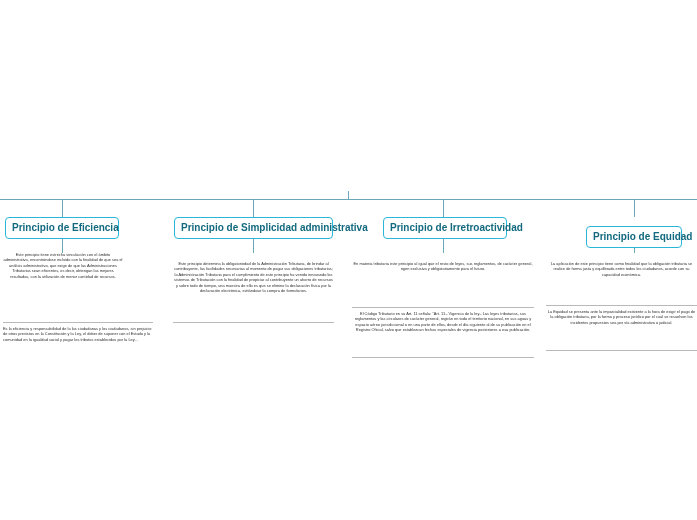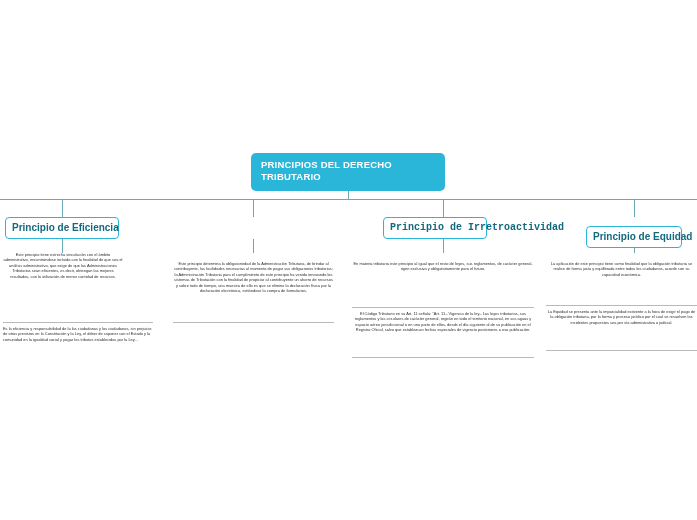--- a/index.html
+++ b/index.html
@@ -103,36 +103,36 @@
   <div class="line v" style="left:62px;  top:199px; height:18px;"></div>
   <div class="line v" style="left:253px; top:199px; height:18px;"></div>
   <div class="line v" style="left:443px; top:199px; height:18px;"></div>
   <div class="line v" style="left:634px; top:199px; height:18px;"></div>
 
   <div class="line v" style="left:62px;  top:239px; height:14px;"></div>
   <div class="line v" style="left:253px; top:239px; height:14px;"></div>
   <div class="line v" style="left:443px; top:239px; height:14px;"></div>
   <div class="line v" style="left:634px; top:239px; height:14px;"></div>
 
-  <div class="root-node">PRINCIPIOS DEL DERECHO TRIBUTARIO</div>
 
   <div class="branch" style="left:5px; top:217px; width:114px;">Principio de Eficiencia</div>
 
   <div class="subtext" style="left:3px; top:252px; width:120px;">Este principio tiene estrecha vinculación con el ámbito administrativo, encontrándose incluido con la finalidad de que sea el análisis administrativo, que exige de que las Administraciones Tributarias sean eficientes, es decir, obtengan las mejores resultados, con la utilización de menor cantidad de recursos.</div>
 
   <div class="divider" style="left:3px; top:322px; width:150px;"></div>
 
   <div class="subtext left" style="left:3px; top:326px; width:152px;">Es la eficiencia y responsabilidad de la las ciudadanas y los ciudadanos, sin perjuicio de otros previstos en la Constitución y la Ley, el deber de suponer con el Estado y la comunidad en la igualdad social y pagar los tributos establecidos por la Ley...</div>
 
+  <div class="branch" style="left:174px; top:217px; width:159px;">Principio de Simplicidad administrativa</div>
 
   <div class="subtext" style="left:173px; top:261px; width:161px;">Este principio determina la obligatoriedad de la Administración Tributaria, de brindar al contribuyente, las facilidades necesarias al momento de pagar sus obligaciones tributarias; la Administración Tributaria para el cumplimiento de este principio ha venido innovando los sistemas de Tributación con la finalidad de propiciar al contribuyente un ahorro de recursos y sobre todo de tiempo, una muestra de ello es que se elimine la declaración física por la declaración electrónica, evitándose la compra de formularios.</div>
 
   <div class="divider" style="left:173px; top:322px; width:161px;"></div>
 
-  <div class="branch" style="left:383px; top:217px; width:104px;font-family:Liberation Mono, monospace;">Principio de Irretroactividad</div>
+  <div class="branch" style="left:383px; top:217px; width:124px;">Principio de Irretroactividad</div>
 
   <div class="subtext" style="left:352px; top:261px; width:182px;">En materia tributaria este principio al igual que el resto de leyes, sus reglamentos, de carácter general, rigen exclusiva y obligatoriamente para el futuro.</div>
 
   <div class="divider" style="left:352px; top:307px; width:182px;"></div>
 
   <div class="subtext" style="left:352px; top:311px; width:182px;">El Código Tributario en su Art. 11 señala: "Art. 11.- Vigencia de la ley.- Las leyes tributarias, sus reglamentos y las circulares de carácter general, regirán en todo el territorio nacional, en sus aguas y espacio aéreo jurisdiccional o en una parte de ellos, desde el día siguiente al de su publicación en el Registro Oficial, salvo que establezcan fechas especiales de vigencia posteriores a esa publicación.</div>
 
   <div class="divider" style="left:352px; top:357px; width:182px;"></div>
 
   <div class="branch" style="left:586px; top:217px; width:96px;margin-top:9px;">Principio de Equidad</div>

